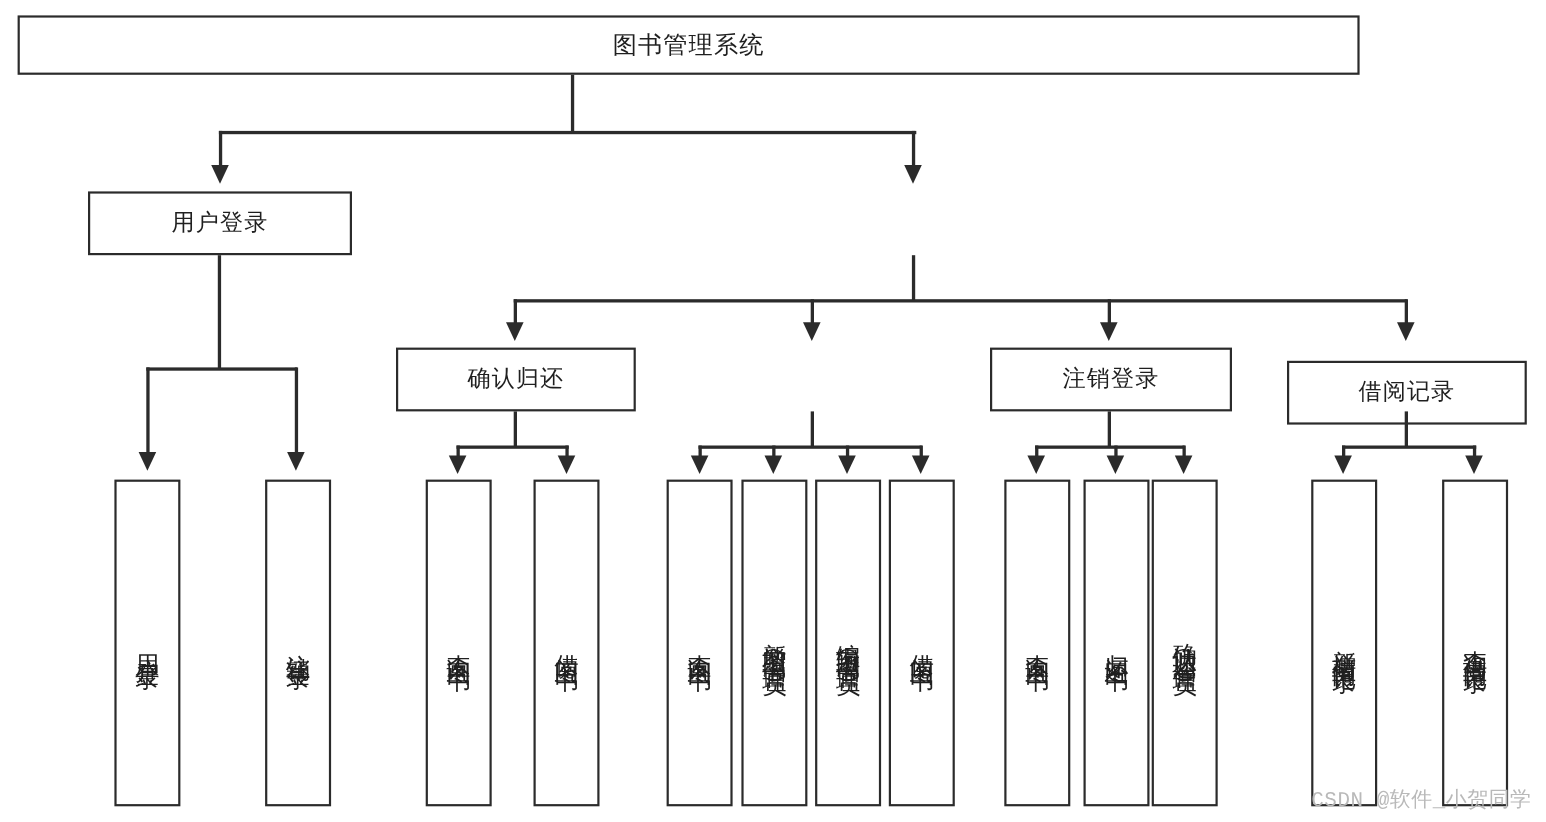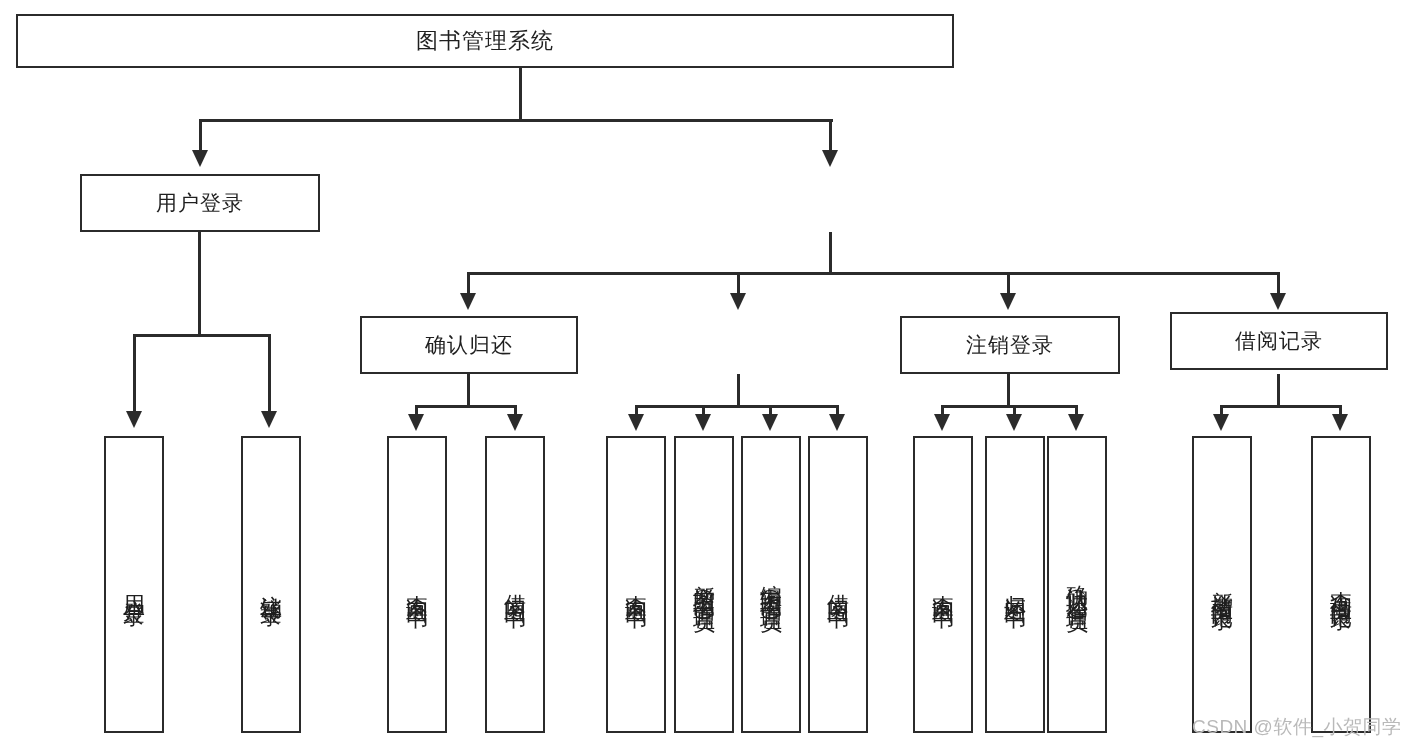--- a/index.html
+++ b/index.html
@@ -82,21 +82,21 @@
     white-space: nowrap;
     letter-spacing: 0.5px;
     pointer-events: none;
   }
 </style>
 </head>
 <body>
 
 <div id="canvas">
 
-  <div class="node root" style="left:16px; top:14px; width:938px; height:54px;">
+  <div class="node root" style="left:16px; top:14px; width:1220px; height:54px;">
     <span class="label">图书管理系统</span>
   </div>
 
   <div class="edge v" style="left:519px; top:68px; width:3px; height:53px;"></div>
 
   <div class="edge h" style="left:199px; top:119px; width:634px; height:3px;"></div>
 
   <div class="edge v" style="left:199px; top:119px; width:3px; height:34px;"></div>
   <div class="arrow" style="left:192px; top:150px;"></div>
   <div class="edge v" style="left:829px; top:119px; width:3px; height:34px;"></div>
@@ -124,21 +124,21 @@
   <div class="arrow" style="left:1000px; top:293px;"></div>
   <div class="edge v" style="left:1277px; top:272px; width:3px; height:23px;"></div>
   <div class="arrow" style="left:1270px; top:293px;"></div>
 
   <div class="node l3" style="left:360px; top:316px; width:218px; height:58px;">
     <span class="label">确认归还</span>
   </div>
   <div class="node l3" style="left:900px; top:316px; width:220px; height:58px;">
     <span class="label">注销登录</span>
   </div>
-  <div class="node l3" style="left:1170px; top:312px; width:218px; height:58px;">
+  <div class="node l3" style="left:1170px; top:328px; width:218px; height:58px;">
     <span class="label">借阅记录</span>
   </div>
 
   <div class="edge v" style="left:467px; top:374px; width:3px; height:33px;"></div>
   <div class="edge h" style="left:415px; top:405px; width:102px; height:3px;"></div>
   <div class="edge v" style="left:415px; top:405px; width:3px; height:12px;"></div>
   <div class="arrow" style="left:408px; top:414px;"></div>
   <div class="edge v" style="left:514px; top:405px; width:3px; height:12px;"></div>
   <div class="arrow" style="left:507px; top:414px;"></div>
 
@@ -206,15 +206,15 @@
     <span class="label">确认归还（管理员）</span>
   </div>
 
   <div class="node leaf" style="left:1192px; top:436px; width:60px; height:297px;">
     <span class="label">新增借阅记录</span>
   </div>
   <div class="node leaf" style="left:1311px; top:436px; width:60px; height:297px;">
     <span class="label">查询借阅记录</span>
   </div>
 
-  <div id="watermark" style="left:1192px; top:714px;">CSDN @软件_小贺同学</div>
+  <div id="watermark" style="left:1192px; top:714px;font-family:Liberation Mono, monospace;">CSDN @软件_小贺同学</div>
 
 </div>
 
 </body></html>

